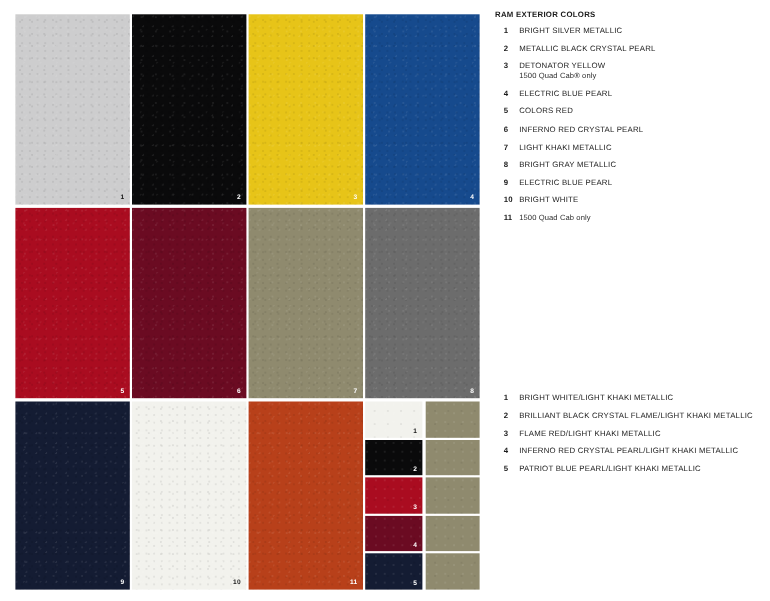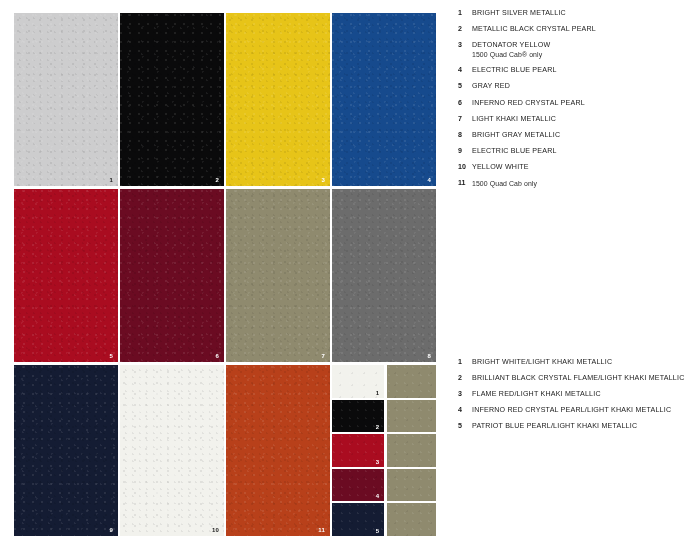--- a/index.html
+++ b/index.html
@@ -254,20 +254,21 @@
             <span class="tt-num num-light">5</span>
           </div>
           <div class="tt-right" style="background: rgb(143, 138, 110);"></div>
         </div>
       </div>
   </div>
 
 </div>
 
 <div class="legend" id="legend-main">
+  <div class="legend-title">RAM EXTERIOR COLORS</div>
   <ul class="legend-list">
       <li class="legend-item">
         <span class="legend-index">1</span>
         <span class="legend-body">
           <div class="legend-label">BRIGHT SILVER METALLIC</div>
         </span>
       </li>
       <li class="legend-item">
         <span class="legend-index">2</span>
         <span class="legend-body">
@@ -283,21 +284,21 @@
       </li>
       <li class="legend-item">
         <span class="legend-index">4</span>
         <span class="legend-body">
           <div class="legend-label">ELECTRIC BLUE PEARL</div>
         </span>
       </li>
       <li class="legend-item">
         <span class="legend-index">5</span>
         <span class="legend-body">
-          <div class="legend-label">GRAY RED</div>
+          <div class="legend-label">COLORS RED</div>
         </span>
       </li>
       <li class="legend-item">
         <span class="legend-index">6</span>
         <span class="legend-body">
           <div class="legend-label">INFERNO RED CRYSTAL PEARL</div>
         </span>
       </li>
       <li class="legend-item">
         <span class="legend-index">7</span>
@@ -313,21 +314,21 @@
       </li>
       <li class="legend-item">
         <span class="legend-index">9</span>
         <span class="legend-body">
           <div class="legend-label">ELECTRIC BLUE PEARL</div>
         </span>
       </li>
       <li class="legend-item">
         <span class="legend-index">10</span>
         <span class="legend-body">
-          <div class="legend-label">YELLOW WHITE</div>
+          <div class="legend-label">BRIGHT WHITE</div>
         </span>
       </li>
       <li class="legend-item has-note">
         <span class="legend-index">11</span>
         <span class="legend-body">
           <div class="legend-note">1500 Quad Cab only</div>
         </span>
       </li>
     </ul>
 </div>

